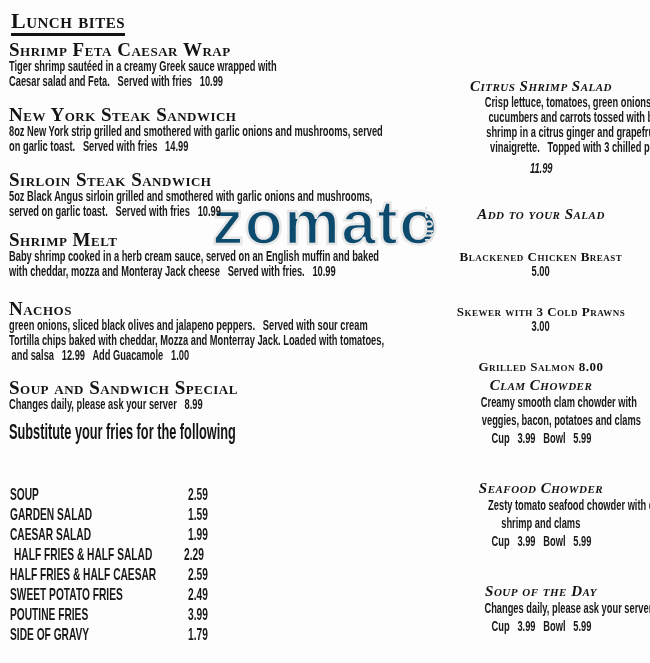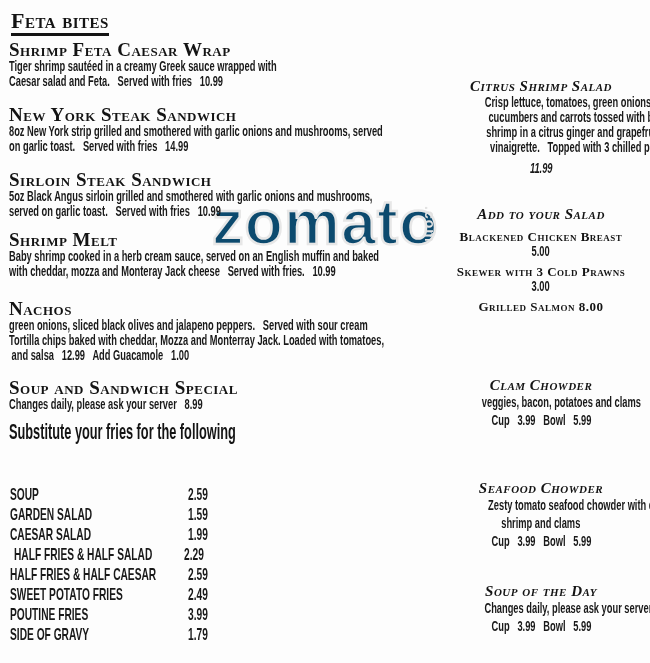--- a/index.html
+++ b/index.html
@@ -60,21 +60,21 @@
   .sub-row .cond{font-size:17px;transform:scaleX(0.60);}
   .sub-row.indent{padding-left:4px;}
   .sub-price{position:absolute;left:178px;top:0;}
   .sub-row.indent .sub-price{left:174px;}
 
   
   .rsec{position:absolute;left:433px;width:216px;text-align:center;}
   .rsec .line,.rsec .line18{text-align:center;}
   .rsec .cond{transform-origin:50% 50%;}
   .price-line{margin-top:6px;font-style:italic;}
-  .addon{margin-top:8px;}
+  .addon{margin-top:28px;}
   .addon .line{height:13px;line-height:13px;}
 
   
   .watermark{
     position:absolute;left:212px;top:192px;z-index:0;
     font-weight:bold;font-size:63px;line-height:60px;
     color:#0c4a6e;
     -webkit-text-stroke:2.5px #e7e7e7;
     letter-spacing:1px;
     user-select:none;
@@ -91,21 +91,21 @@
 </head>
 <body>
 
 <div class="page">
 
   <div class="watermark">zomato</div>
   <div class="wm-com">.com</div>
 
   <div class="content">
 
-    <h1 class="sc title">Feta bites</h1>
+    <h1 class="sc title">Lunch bites</h1>
 
     <section class="item" style="top:41px">
       <h2 class="sc h-item">Shrimp Feta Caesar Wrap</h2>
       <div class="line"><span class="cond">Tiger shrimp sautéed in a creamy Greek sauce wrapped with</span></div>
       <div class="line"><span class="cond">Caesar salad and Feta.   Served with fries   10.99</span></div>
     </section>
 
     <section class="item" style="top:106px">
       <h2 class="sc h-item">New York Steak Sandwich</h2>
       <div class="line"><span class="cond">8oz New York strip grilled and smothered with garlic onions and mushrooms, served</span></div>
@@ -192,20 +192,21 @@
         <span class="sc addon-name">Skewer with 3 Cold Prawns</span>
         <div class="line c"><span class="cond">3.00</span></div>
       </div>
       <div class="addon">
         <span class="sc addon-name">Grilled Salmon  8.00</span>
       </div>
     </section>
 
     <section class="rsec" style="top:377px">
       <h2 class="sc h-right">Clam Chowder</h2>
+      <div class="line18 c"><span class="cond">Creamy smooth clam chowder with</span></div>
       <div class="line18 c"><span class="cond">veggies, bacon, potatoes and clams</span></div>
       <div class="line18 c"><span class="cond">Cup   3.99   Bowl   5.99</span></div>
     </section>
 
     <section class="rsec" style="top:480px">
       <h2 class="sc h-right">Seafood Chowder</h2>
       <div class="line18 c"><span class="cond">Zesty tomato seafood chowder with cod,</span></div>
       <div class="line18 c"><span class="cond">shrimp and clams</span></div>
       <div class="line18 c"><span class="cond">Cup   3.99   Bowl   5.99</span></div>
     </section>

